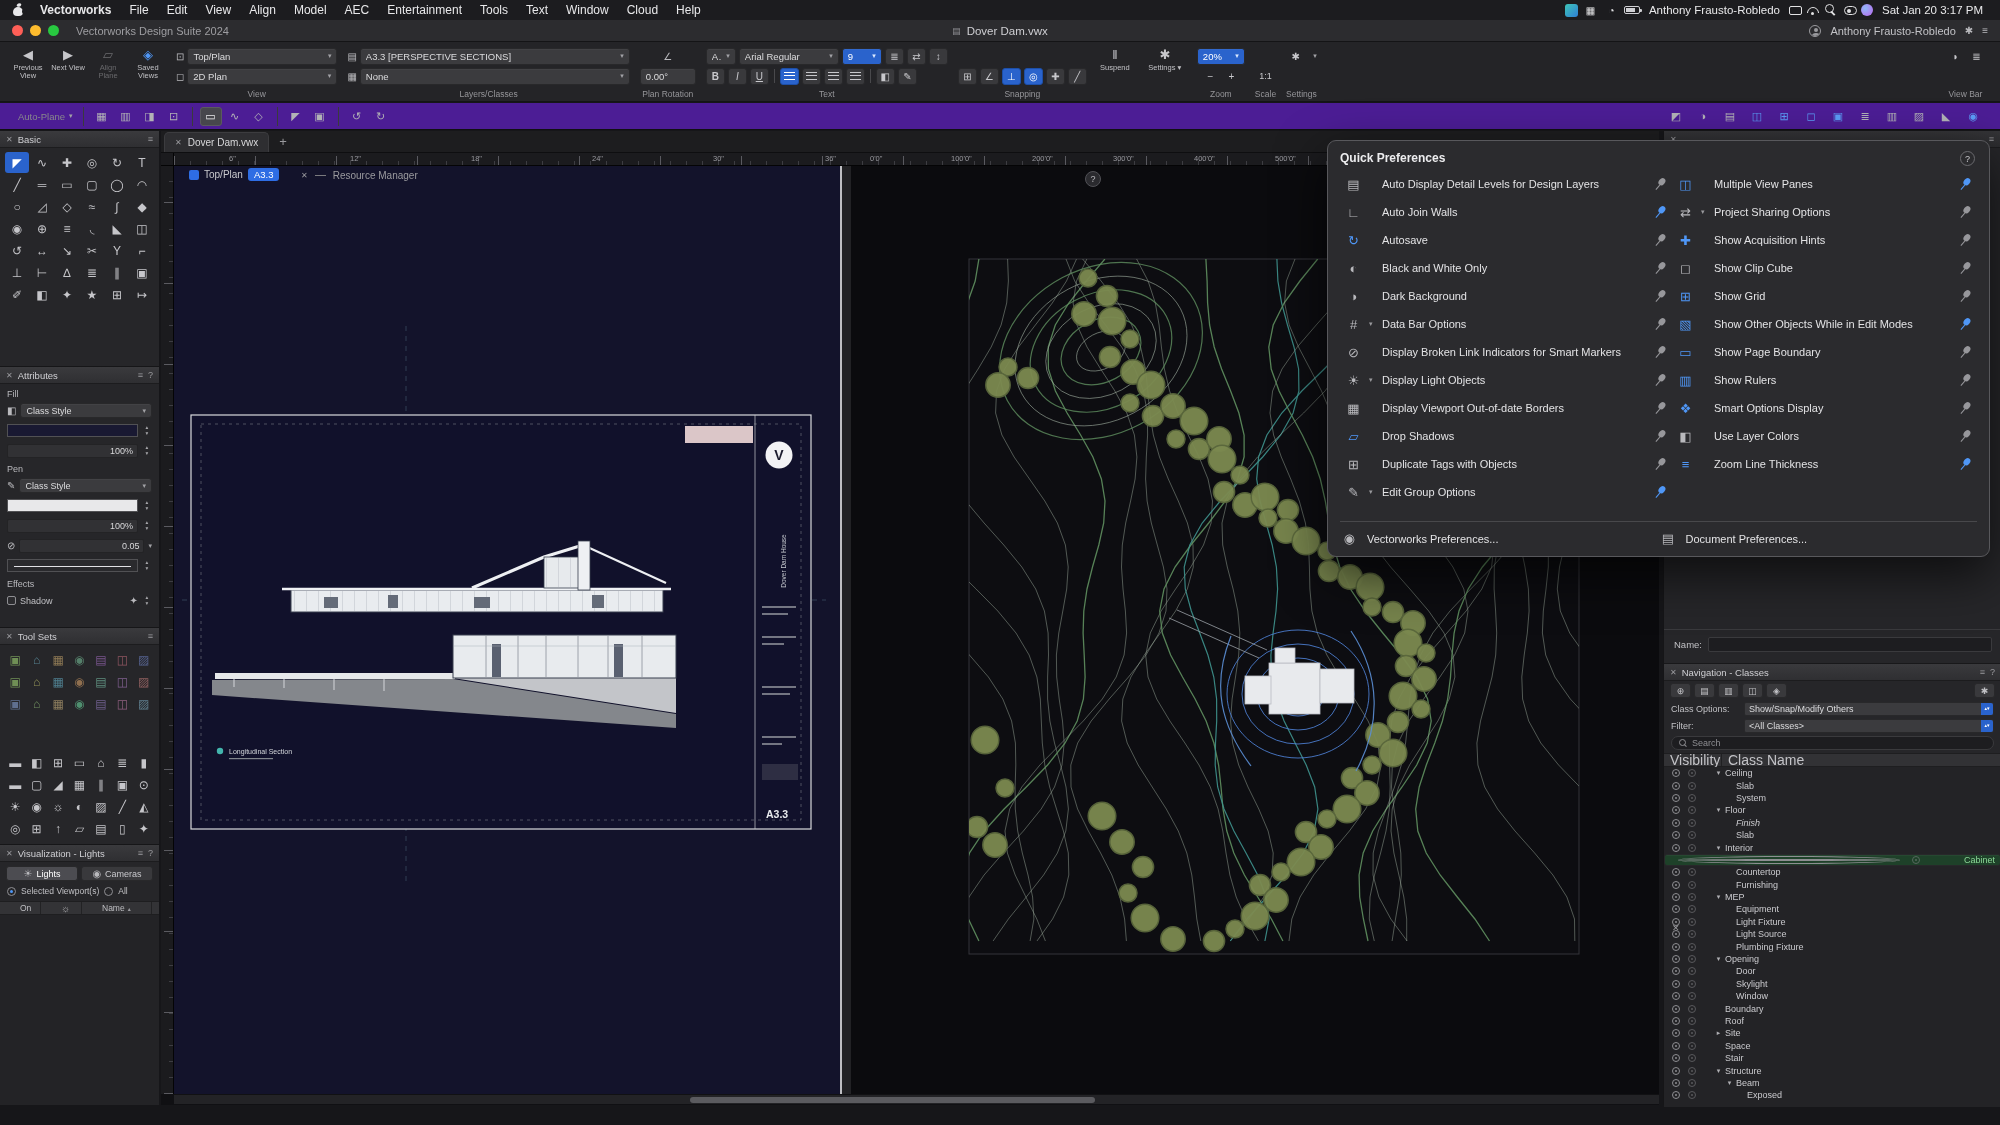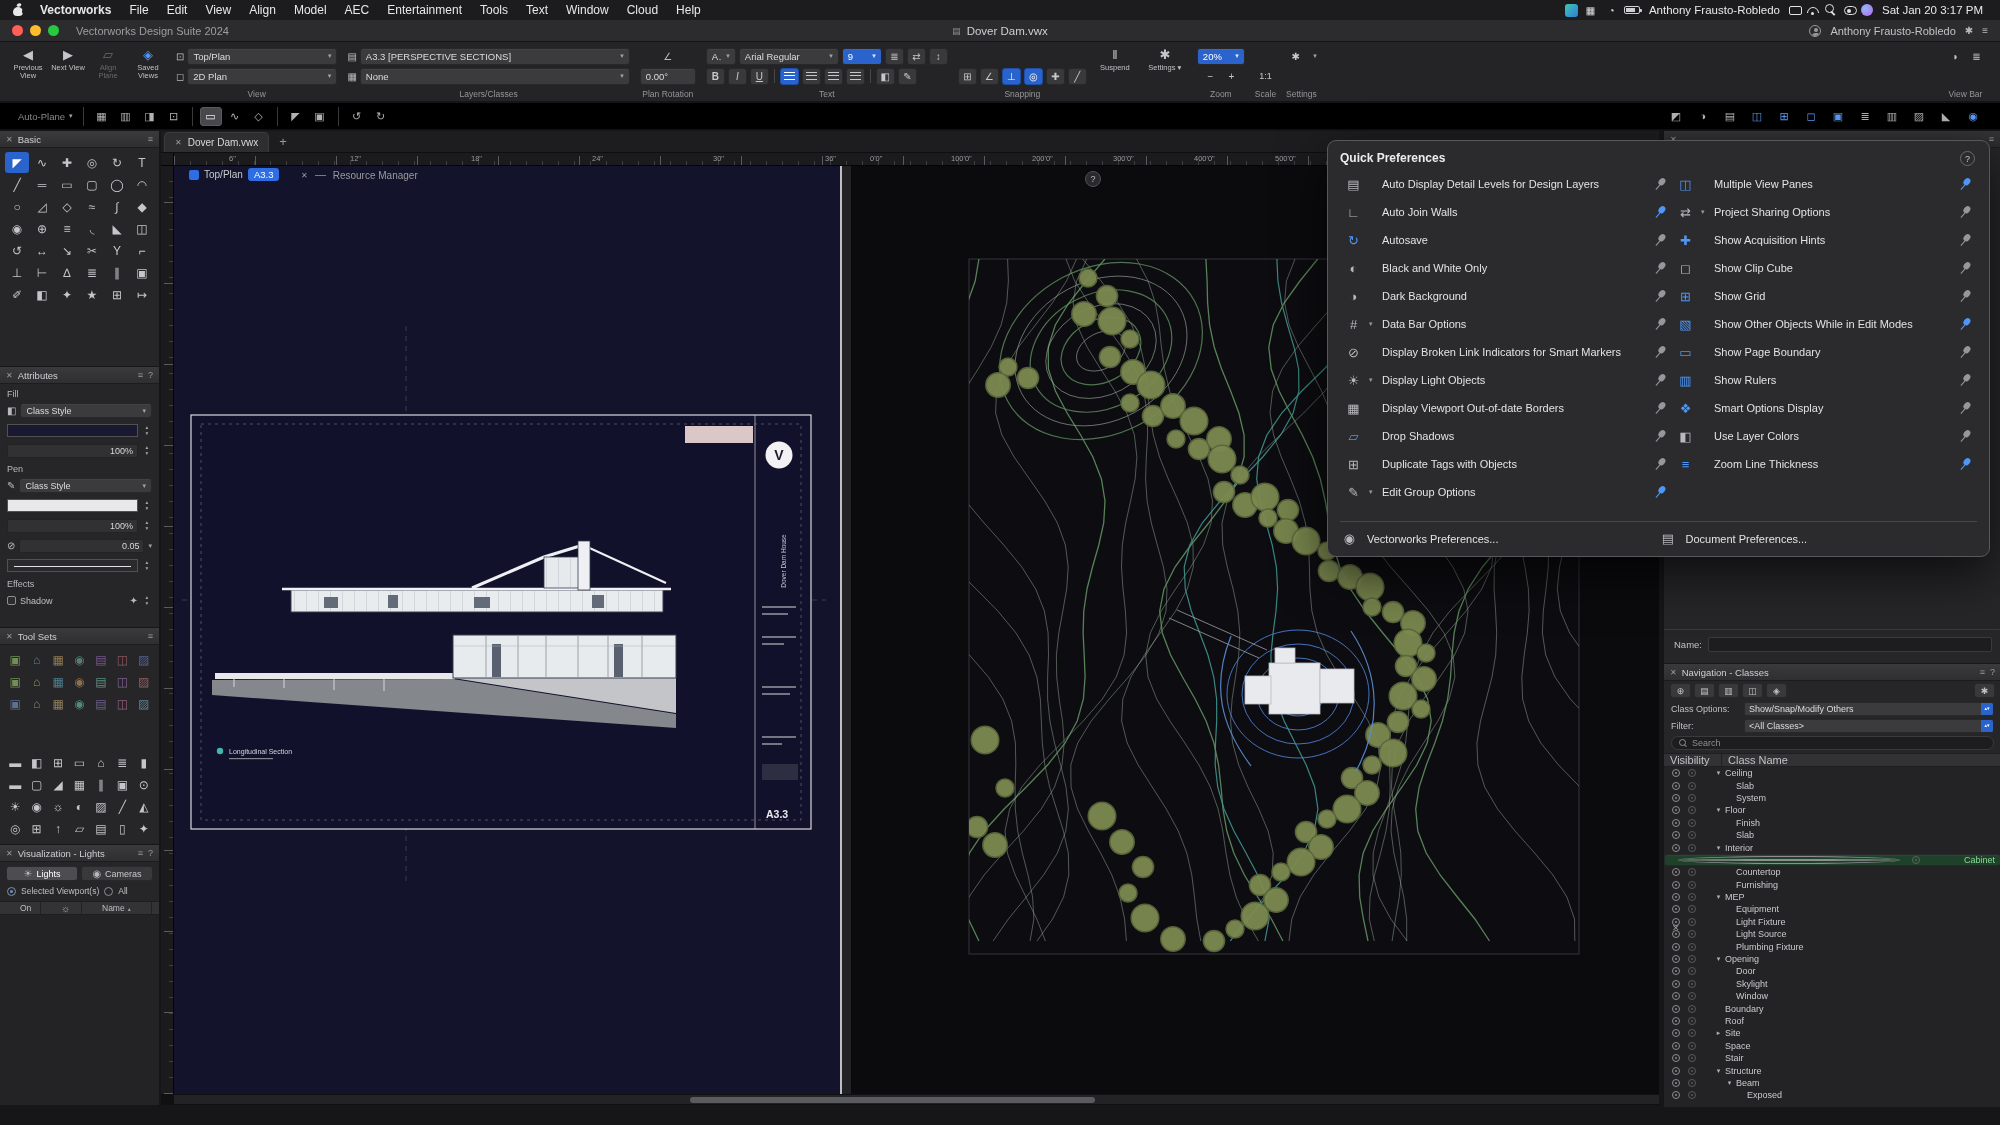--- a/index.html
+++ b/index.html
@@ -59,21 +59,21 @@
   .w150{width:150px}.w270{width:270px}.w280{width:280px}.w100{width:100px}.w40{width:40px}.w48{width:48px}.w56{width:56px}.w30{width:30px}
   .ib{width:19px;height:17px;display:inline-flex;align-items:center;justify-content:center;background:#39393c;border:1px solid #28282a;border-radius:3px;font-size:10px;color:#c8c8cc}
   .ib.on{background:#2a63cc;border-color:#1d4fa8;color:#fff}
   .ib.flat{background:transparent;border-color:transparent}
   .ib.st1{font-style:italic}.ib.st2{text-decoration:underline}.ib.st0{font-weight:bold}
   .bars{display:block;width:11px;height:8px;background:repeating-linear-gradient(to bottom,#c8c8cc 0 1.2px,transparent 1.2px 3.3px)}
   .ib.on .bars{background:repeating-linear-gradient(to bottom,#fff 0 1.2px,transparent 1.2px 3.3px)}
   .vr{width:1px;height:14px;background:#49494c;margin:0 2px}
   .tsp{flex:1}
   
-  #modebar{position:absolute;left:0;top:103px;width:2000px;height:27px;background:#000000;border-bottom:1px solid #101012;display:flex;align-items:center;padding:0 12px;gap:4px}
+  #modebar{position:absolute;left:0;top:103px;width:2000px;height:27px;background:#4c1d95;border-bottom:1px solid #101012;display:flex;align-items:center;padding:0 12px;gap:4px}
   .mbtn{display:flex;align-items:center;gap:4px;font-size:9.5px;color:#88888c;padding:0 6px}
   .mgrp{display:flex;gap:2px;padding:0 7px;border-left:1px solid #3a3a3d;align-items:center}
   .mi2{width:22px;height:19px;display:flex;align-items:center;justify-content:center;font-size:11px;color:#b2b2b6;border-radius:3px;border:1px solid transparent}
   .mi2.on{background:#47474c;border-color:#5a5a5e;color:#e8e8ea}
   .mi2.blue{color:#5b9cf6}
   #mode-right{margin-left:auto;display:flex;gap:5px;padding-right:4px}
   
   #doctabs{position:absolute;left:161px;top:131px;width:1498px;height:22px;background:#1d1d1f;border-bottom:1px solid #0e0e10;display:flex;align-items:flex-end;padding-left:3px;z-index:4}
   .dtab{height:20px;background:#2e2e31;border:1px solid #3c3c3f;border-bottom:none;border-radius:5px 5px 0 0;display:flex;align-items:center;gap:6px;padding:0 10px;font-size:10px;color:#d8d8da}
   .dtab .x{font-size:8px;color:#9a9a9e}
@@ -146,21 +146,21 @@
   .np-sp{flex:1}
   .np-row{display:flex;align-items:center;gap:5px;padding:1px 7px;font-size:9px;color:#c0c0c4;height:17px}
   .np-lb{width:68px;flex:none}
   .np-sel{flex:1;height:14px;background:#3b3b3e;border:1px solid #28282a;border-radius:2px;display:flex;align-items:center;padding:0 4px;color:#dcdcde;position:relative;font-size:9px;min-width:0}
   .np-sel>span:first-child{white-space:nowrap;overflow:hidden;flex:1}
   .np-cap{position:absolute;right:0;top:0;bottom:0;width:12px;background:#2a63cc;border-radius:0 2px 2px 0;color:#fff;font-size:5px;display:flex;flex-direction:column;align-items:center;justify-content:center;line-height:1}
   .np-search{flex:1;height:14px;background:#1d1d20;border:1px solid #3a3a3d;border-radius:7px;display:flex;align-items:center;gap:5px;padding:0 7px;color:#8e8e92;font-size:9px;position:relative}
   .lens{width:8px;height:8px;position:relative;flex:none}
   .lens::before{content:'';position:absolute;left:0;top:0;width:5px;height:5px;border:1.2px solid #8e8e92;border-radius:50%}
   .lens::after{content:'';position:absolute;left:5.5px;top:5.5px;width:1.3px;height:3.4px;background:#8e8e92;transform:rotate(-45deg)}
-  .chead{display:flex;height:14px;background:#323235;border-top:1px solid #1e1e20;border-bottom:1px solid #1e1e20;font-size:11px;color:#c3c3c7;align-items:center;margin-top:2px}
+  .chead{display:flex;height:14px;background:#323235;border-top:1px solid #1e1e20;border-bottom:1px solid #1e1e20;font-size:14px;color:#c3c3c7;align-items:center;margin-top:2px}
   .ch-vis{width:58px;border-right:1px solid #202022;padding:0 6px;height:100%;display:flex;align-items:center}
   .ch-name{flex:1;padding:0 6px;height:100%;display:flex;align-items:center}
   #cls-list{position:relative;height:340px;background:#232326;overflow:hidden}
   .cls-row{display:flex;align-items:center;height:12.4px;font-size:9px;color:#cacace}
   .cls-row.sel{background:#1e4129}
   .cls-row.sel .cls-nm{color:#8bd796}
   .eye{width:8px;height:8px;border:1px solid #8e8e92;border-radius:50%;margin-left:8px;position:relative;flex:none}
   .eye::after{content:'';position:absolute;inset:2px;background:#8e8e92;border-radius:50%}
   .eye.dim{opacity:.5;margin-left:8px}
   .cls-tree{display:flex;align-items:center;gap:2px;min-width:0}
@@ -1051,21 +1051,21 @@
             <span class="eye"></span>
             <span class="eye dim"></span>
             <span class="cls-tree" style="padding-left: 18px;">
               <span class="tri">▾</span>
               <span class="cls-nm">Floor</span>
             </span>
           </div>
           <div class="cls-row">
             <span class="eye"></span>
             <span class="eye dim"></span>
-            <span class="cls-tree" style="padding-left: 29px;">
+            <span class="cls-tree" style="padding-left: 29px; font-style: italic;">
               <span class="tri"></span>
               <span class="cls-nm">Finish</span>
             </span>
           </div>
           <div class="cls-row">
             <span class="eye"></span>
             <span class="eye dim"></span>
             <span class="cls-tree" style="padding-left: 29px;">
               <span class="tri"></span>
               <span class="cls-nm">Slab</span>

